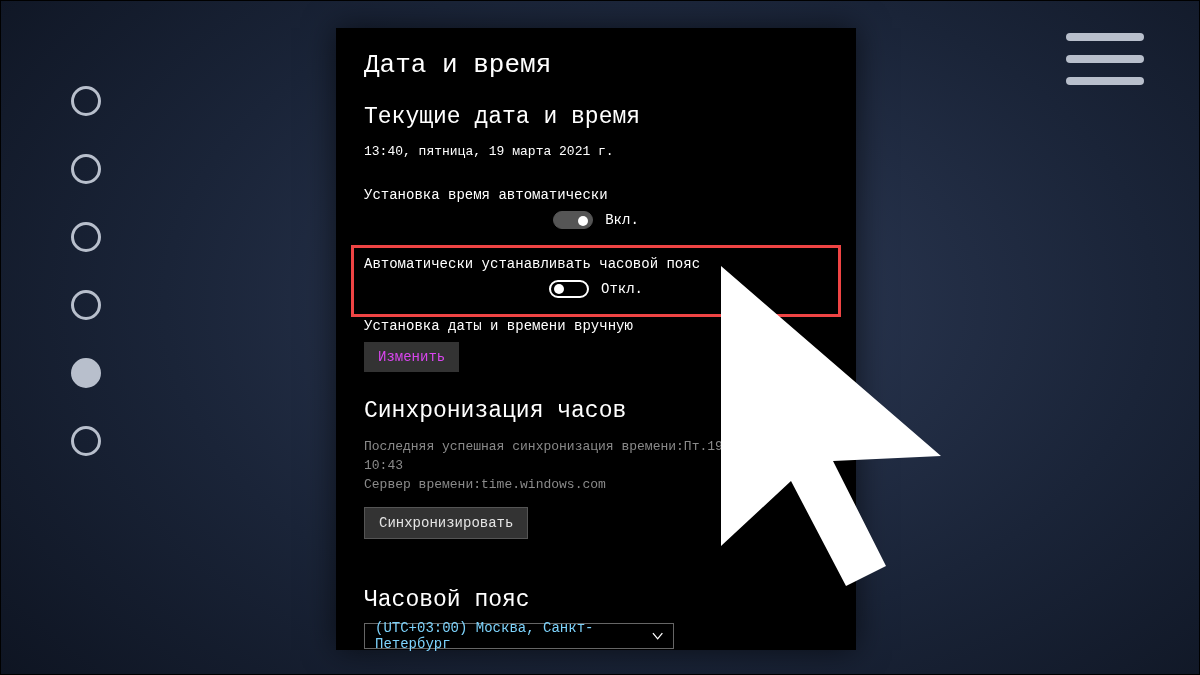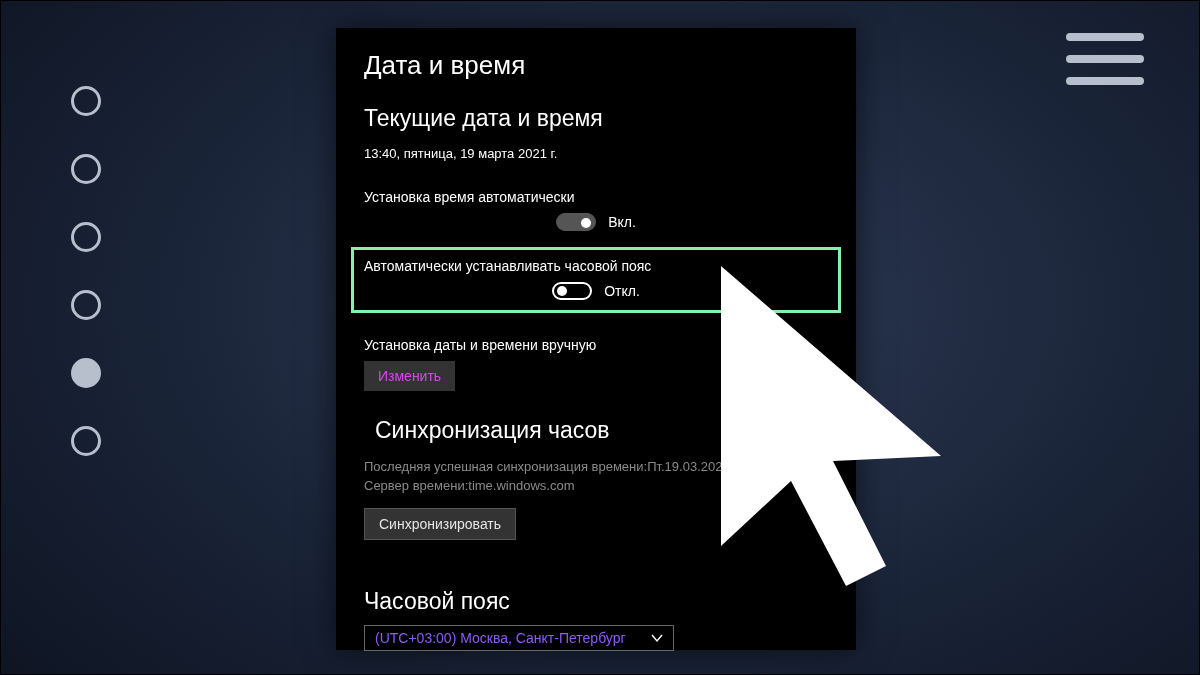--- a/index.html
+++ b/index.html
@@ -11,20 +11,21 @@
     font-family: "Segoe UI", Arial, sans-serif;
     background: #1a2438;
   }
   .viewport {
     position: relative;
     width: 1200px;
     height: 675px;
     background: radial-gradient(ellipse 900px 600px at 55% 45%, #2e3b57 0%, #1a2438 55%, #0d1320 100%);
     border: 1px solid #000;
     box-sizing: border-box;
+    font-family: Liberation Mono, monospace;
   }
 
   
   .dots {
     position: absolute;
     left: 70px;
     top: 85px;
     display: flex;
     flex-direction: column;
     gap: 38px;
@@ -125,23 +126,23 @@
   .toggle.off .knob {
     background: #fff;
     left: 3px;
     top: 2px;
   }
   .toggle-state {
     font-size: 14px;
   }
 
   .highlight-box {
-    border: 3px solid #86efac;
-    padding: 8px 10px 10px 10px;
-    margin: 0 -13px 24px -13px;
+    border: 3px solid #ef4444;
+    padding: 8px 10px 16px 10px;
+    margin: 0 -13px 1px -13px;
   }
   .highlight-box .setting-label { margin-bottom: 8px; }
   .highlight-box .toggle-row { margin-bottom: 0; }
 
   .btn {
     display: inline-block;
     background: #333;
     color: #ccc;
     border: none;
     padding: 7px 14px;
@@ -150,35 +151,35 @@
     margin-bottom: 22px;
   }
   .btn.disabled {
     color: #d946ef;
   }
   .btn.enabled {
     color: #e5e5e5;
     border: 1px solid #555;
   }
 
-  .sync-section h2 { margin-top: 4px; margin-left: 11px; }
+  .sync-section h2 { margin-top: 4px; }
   .sync-info {
     font-size: 13px;
     color: #8a8a8a;
     line-height: 1.45;
     margin-bottom: 12px;
   }
 
   .tz-section h2 { margin-top: 26px; margin-bottom: 10px; }
   .select {
     width: 310px;
     height: 26px;
     border: 1px solid #666;
     background: #000;
-    color: #8b5cf6;
+    color: #7dd3fc;
     display: flex;
     align-items: center;
     justify-content: space-between;
     padding: 0 10px;
     font-size: 14px;
     box-sizing: border-box;
   }
   .chevron {
     width: 12px;
     height: 12px;

